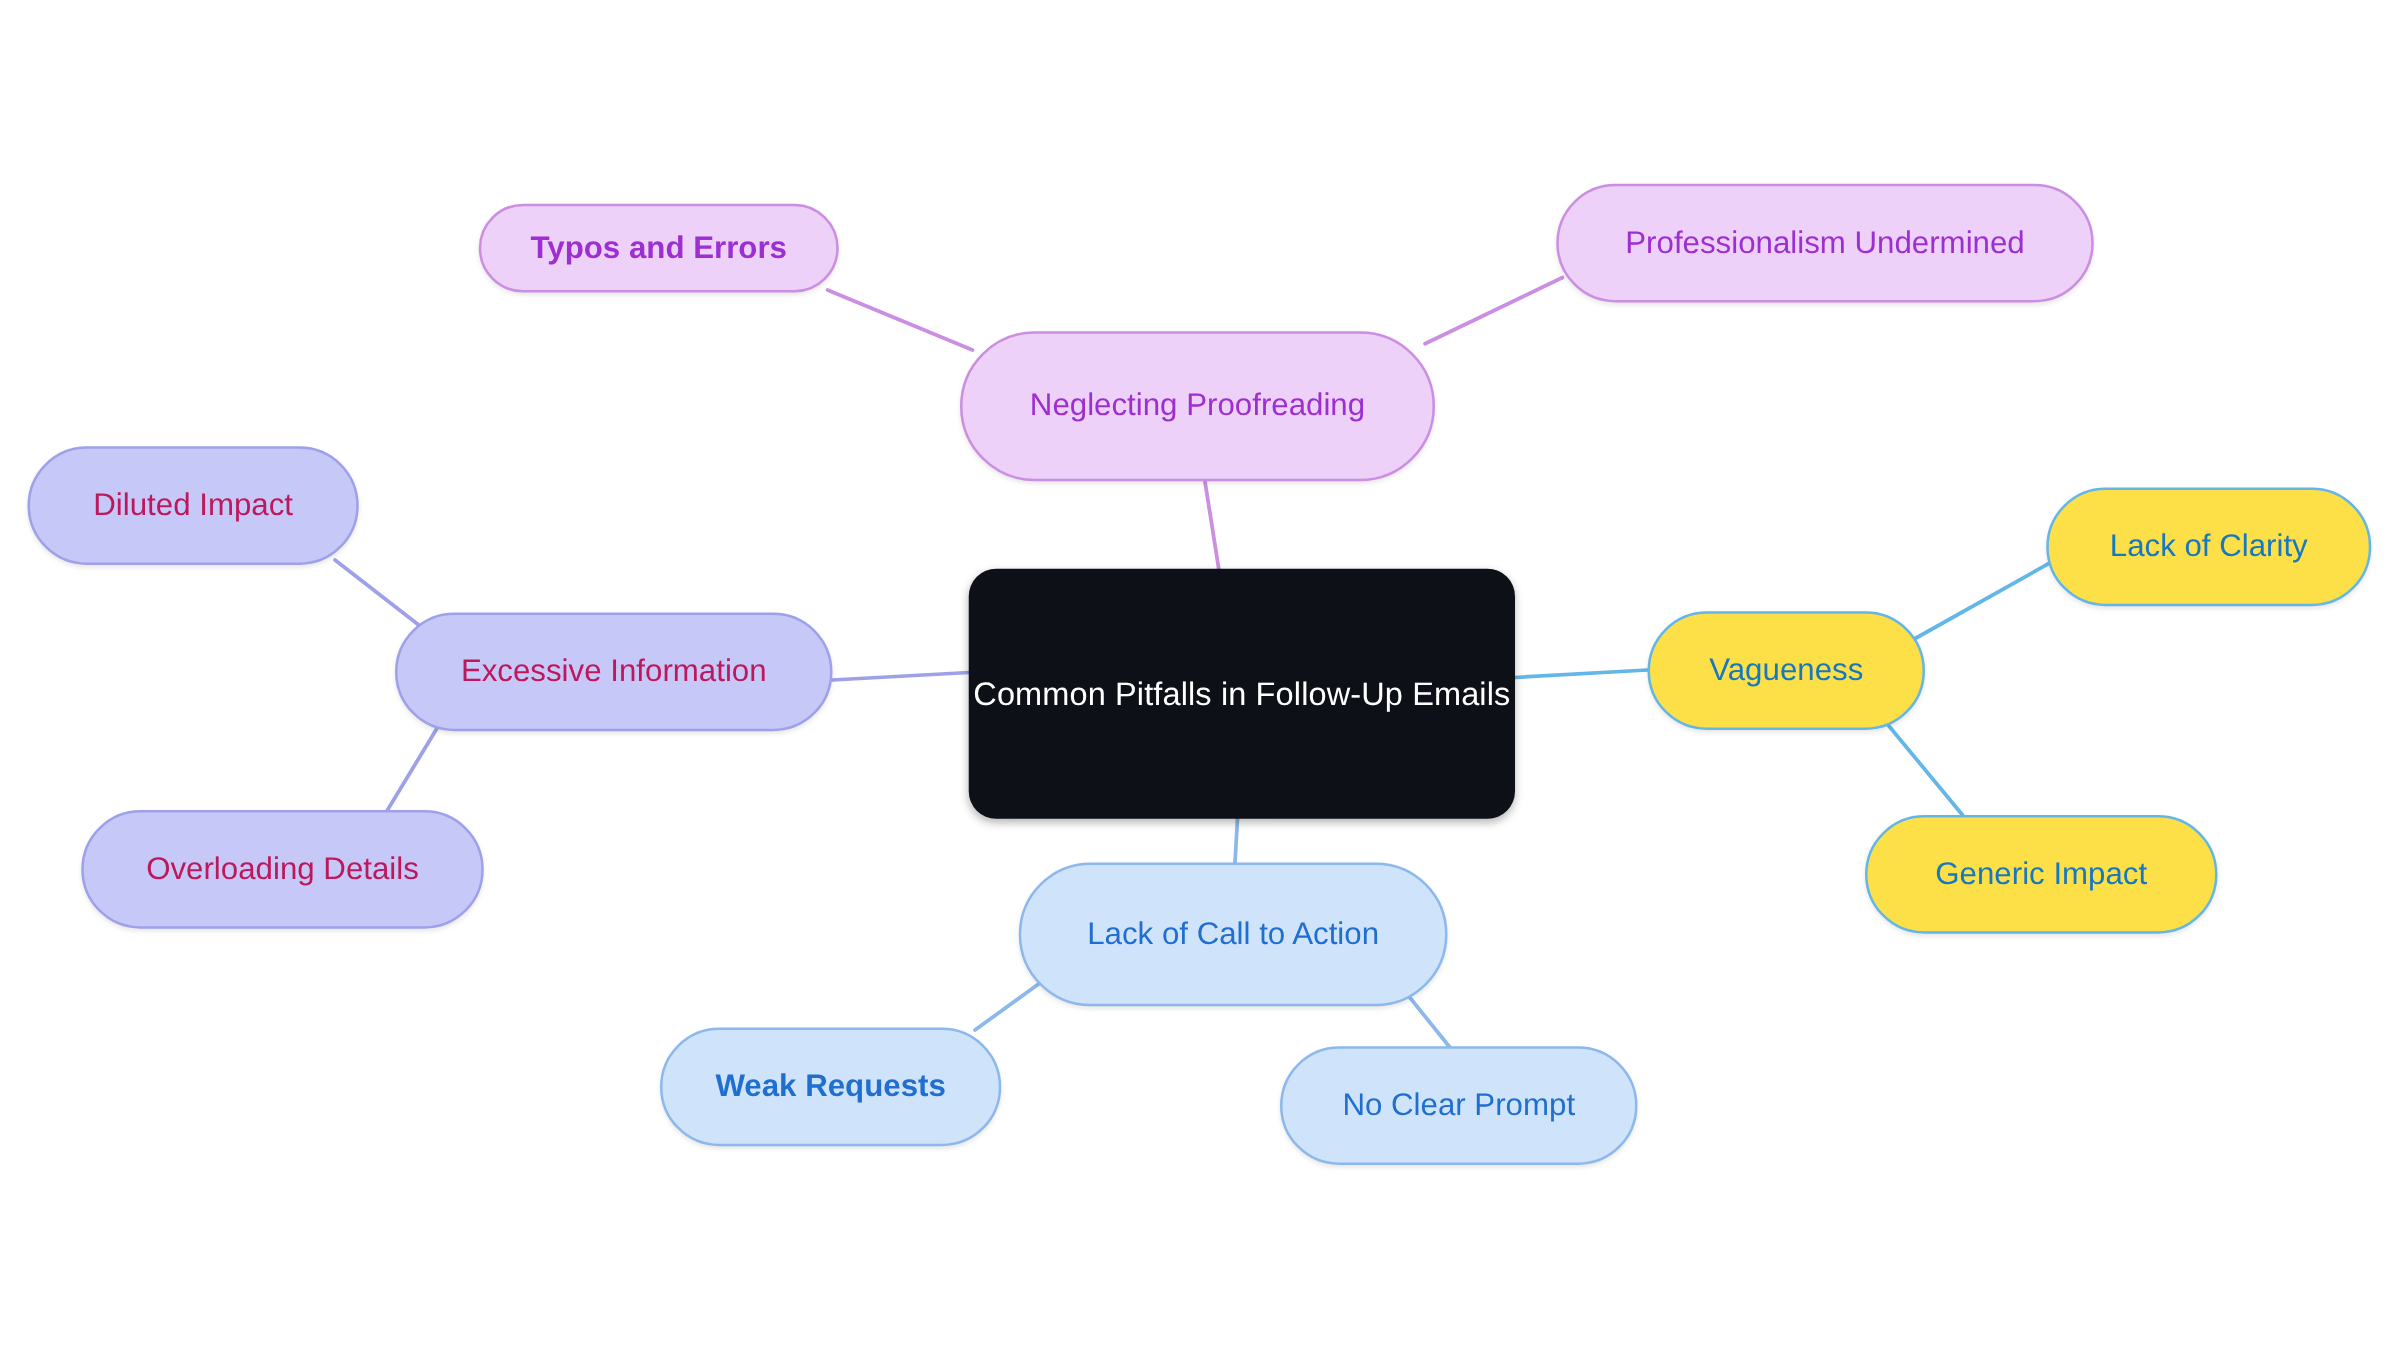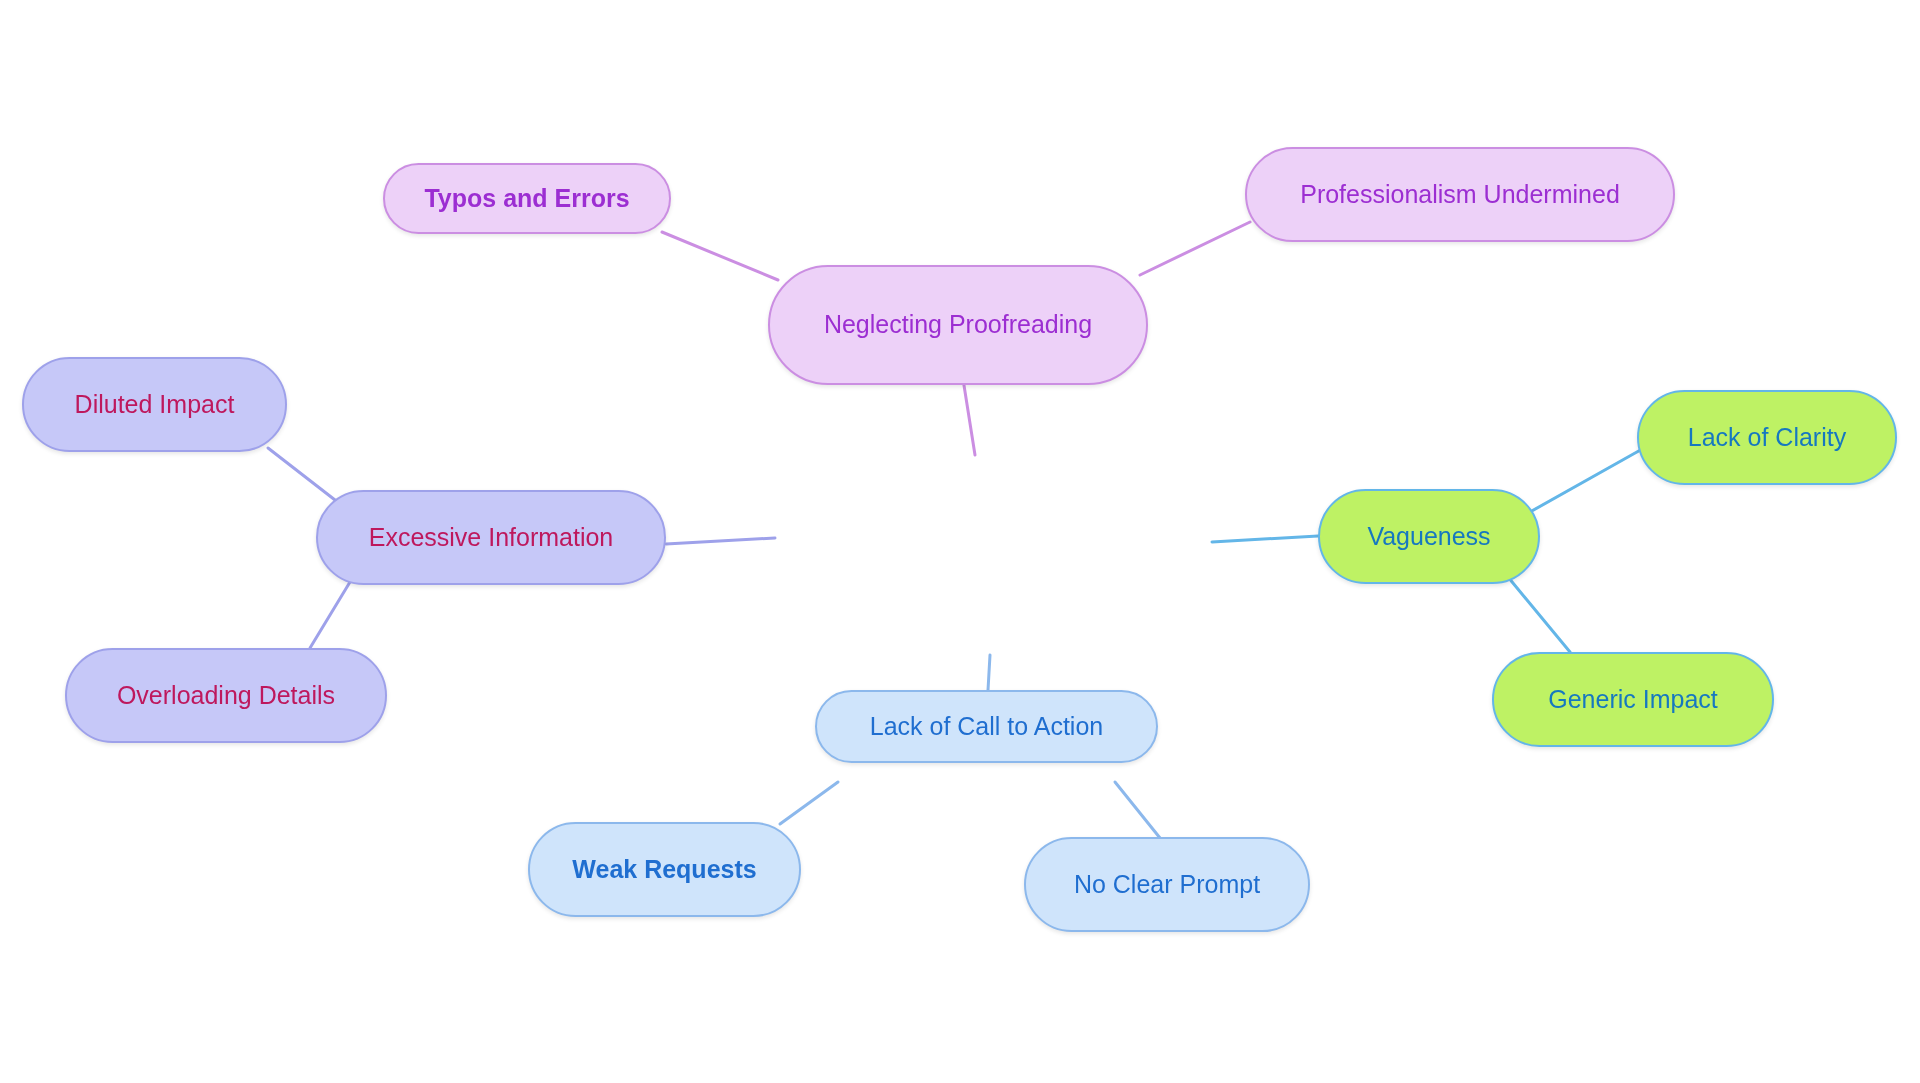--- a/index.html
+++ b/index.html
@@ -57,21 +57,21 @@
   
   .node.pill {
     border-style: solid;
     border-width: 2px;
     border-radius: 999px;
     font-size: 25px;
     box-shadow: 0 2px 4px rgba(0,0,0,0.10);
   }
 
   
-  .theme-sky   { background:#bef264; border-color:#63b6e8; color:#1678c0;justify-content:center; }
+  .theme-sky   { background:#fde047; border-color:#63b6e8; color:#1678c0;justify-content:center; }
   .theme-blue  { background:#cfe4fb; border-color:#8cb8ec; color:#1f6ed0; }
   .theme-peri  { background:#c6c8f8; border-color:#9ea1ea; color:#be185d; }
   .theme-pink  { background:#edd1f8; border-color:#cb8ee2; color:#9c2ed2; }
 </style>
 </head>
 <body>
 
 <div id="canvas">
 
   <svg id="edges" width="1920" height="1083" viewBox="0 0 1920 1083">
@@ -82,32 +82,35 @@
       <line x1="1530" y1="512" x2="1644" y2="448" stroke="#63b6e8" stroke-width="3" stroke-linecap="round"></line>
       <line x1="1508" y1="577" x2="1570" y2="652" stroke="#63b6e8" stroke-width="3" stroke-linecap="round"></line>
       <line x1="838" y1="782" x2="780" y2="824" stroke="#8cb8ec" stroke-width="3" stroke-linecap="round"></line>
       <line x1="1115" y1="782" x2="1160" y2="838" stroke="#8cb8ec" stroke-width="3" stroke-linecap="round"></line>
       <line x1="335" y1="500" x2="268" y2="448" stroke="#9ea1ea" stroke-width="3" stroke-linecap="round"></line>
       <line x1="350" y1="582" x2="310" y2="648" stroke="#9ea1ea" stroke-width="3" stroke-linecap="round"></line>
       <line x1="778" y1="280" x2="662" y2="232" stroke="#cb8ee2" stroke-width="3" stroke-linecap="round"></line>
       <line x1="1140" y1="275" x2="1250" y2="222" stroke="#cb8ee2" stroke-width="3" stroke-linecap="round"></line>
     </svg>
 
+  <div class="node root" id="node-root" style="left: 775px; top: 455px; width: 437px; height: 200px;">
+    <span class="node-label">Common Pitfalls in Follow-Up Emails</span>
+  </div>
 
   <div id="node-layer">
       <div class="node pill theme-sky" id="node-vagueness" style="left: 1318px; top: 489px; width: 222px; height: 95px;">
         <span class="node-label">Vagueness</span>
       </div>
       <div class="node pill theme-sky" id="node-lack-of-clarity" style="left: 1637px; top: 390px; width: 260px; height: 95px;">
         <span class="node-label">Lack of Clarity</span>
       </div>
       <div class="node pill theme-sky" id="node-generic-phrases" style="left: 1492px; top: 652px; width: 282px; height: 95px;">
         <span class="node-label">Generic Impact</span>
       </div>
-      <div class="node pill theme-blue" id="node-lack-of-call-to-action" style="left: 815px; top: 690px; width: 343px; height: 73px;">
+      <div class="node pill theme-blue" id="node-lack-of-call-to-action" style="left: 815px; top: 690px; width: 343px; height: 115px;">
         <span class="node-label">Lack of Call to Action</span>
       </div>
       <div class="node pill theme-blue" id="node-weak-requests" style="left: 528px; top: 822px; width: 273px; height: 95px; font-weight: bold;">
         <span class="node-label">Weak Requests</span>
       </div>
       <div class="node pill theme-blue" id="node-no-clear-prompt" style="left: 1024px; top: 837px; width: 286px; height: 95px;">
         <span class="node-label">No Clear Prompt</span>
       </div>
       <div class="node pill theme-peri" id="node-excessive-information" style="left: 316px; top: 490px; width: 350px; height: 95px;">
         <span class="node-label">Excessive Information</span>

